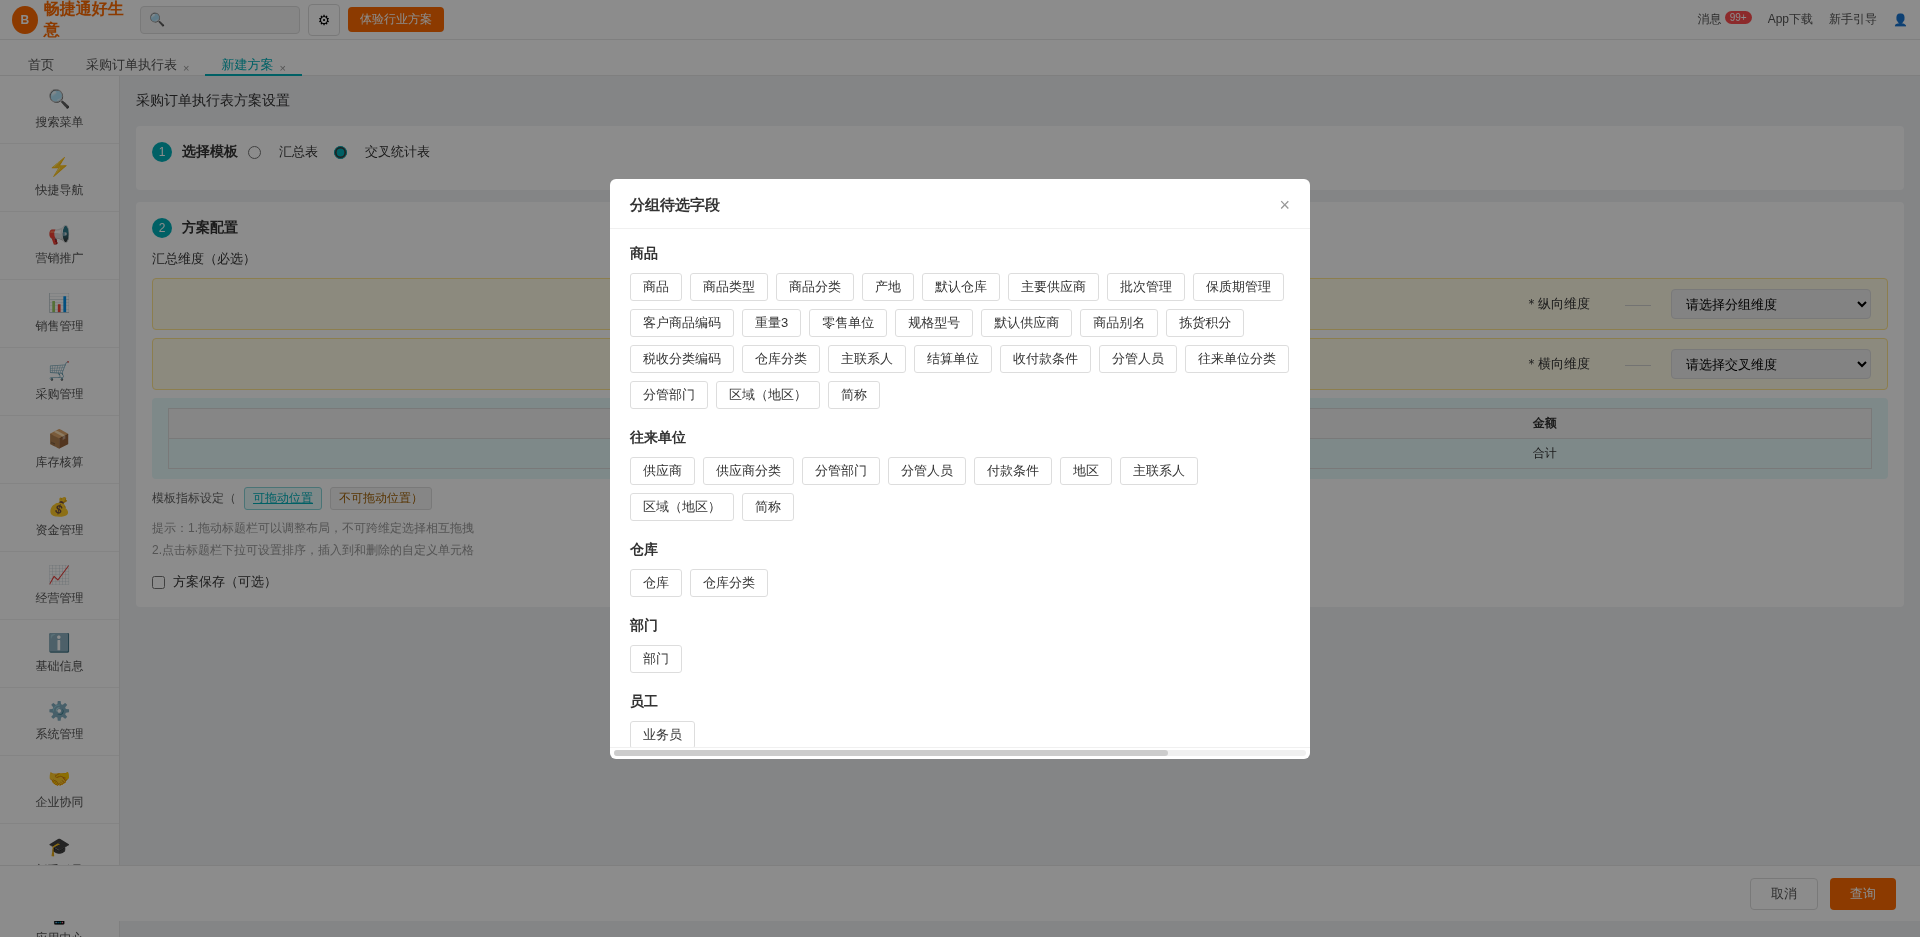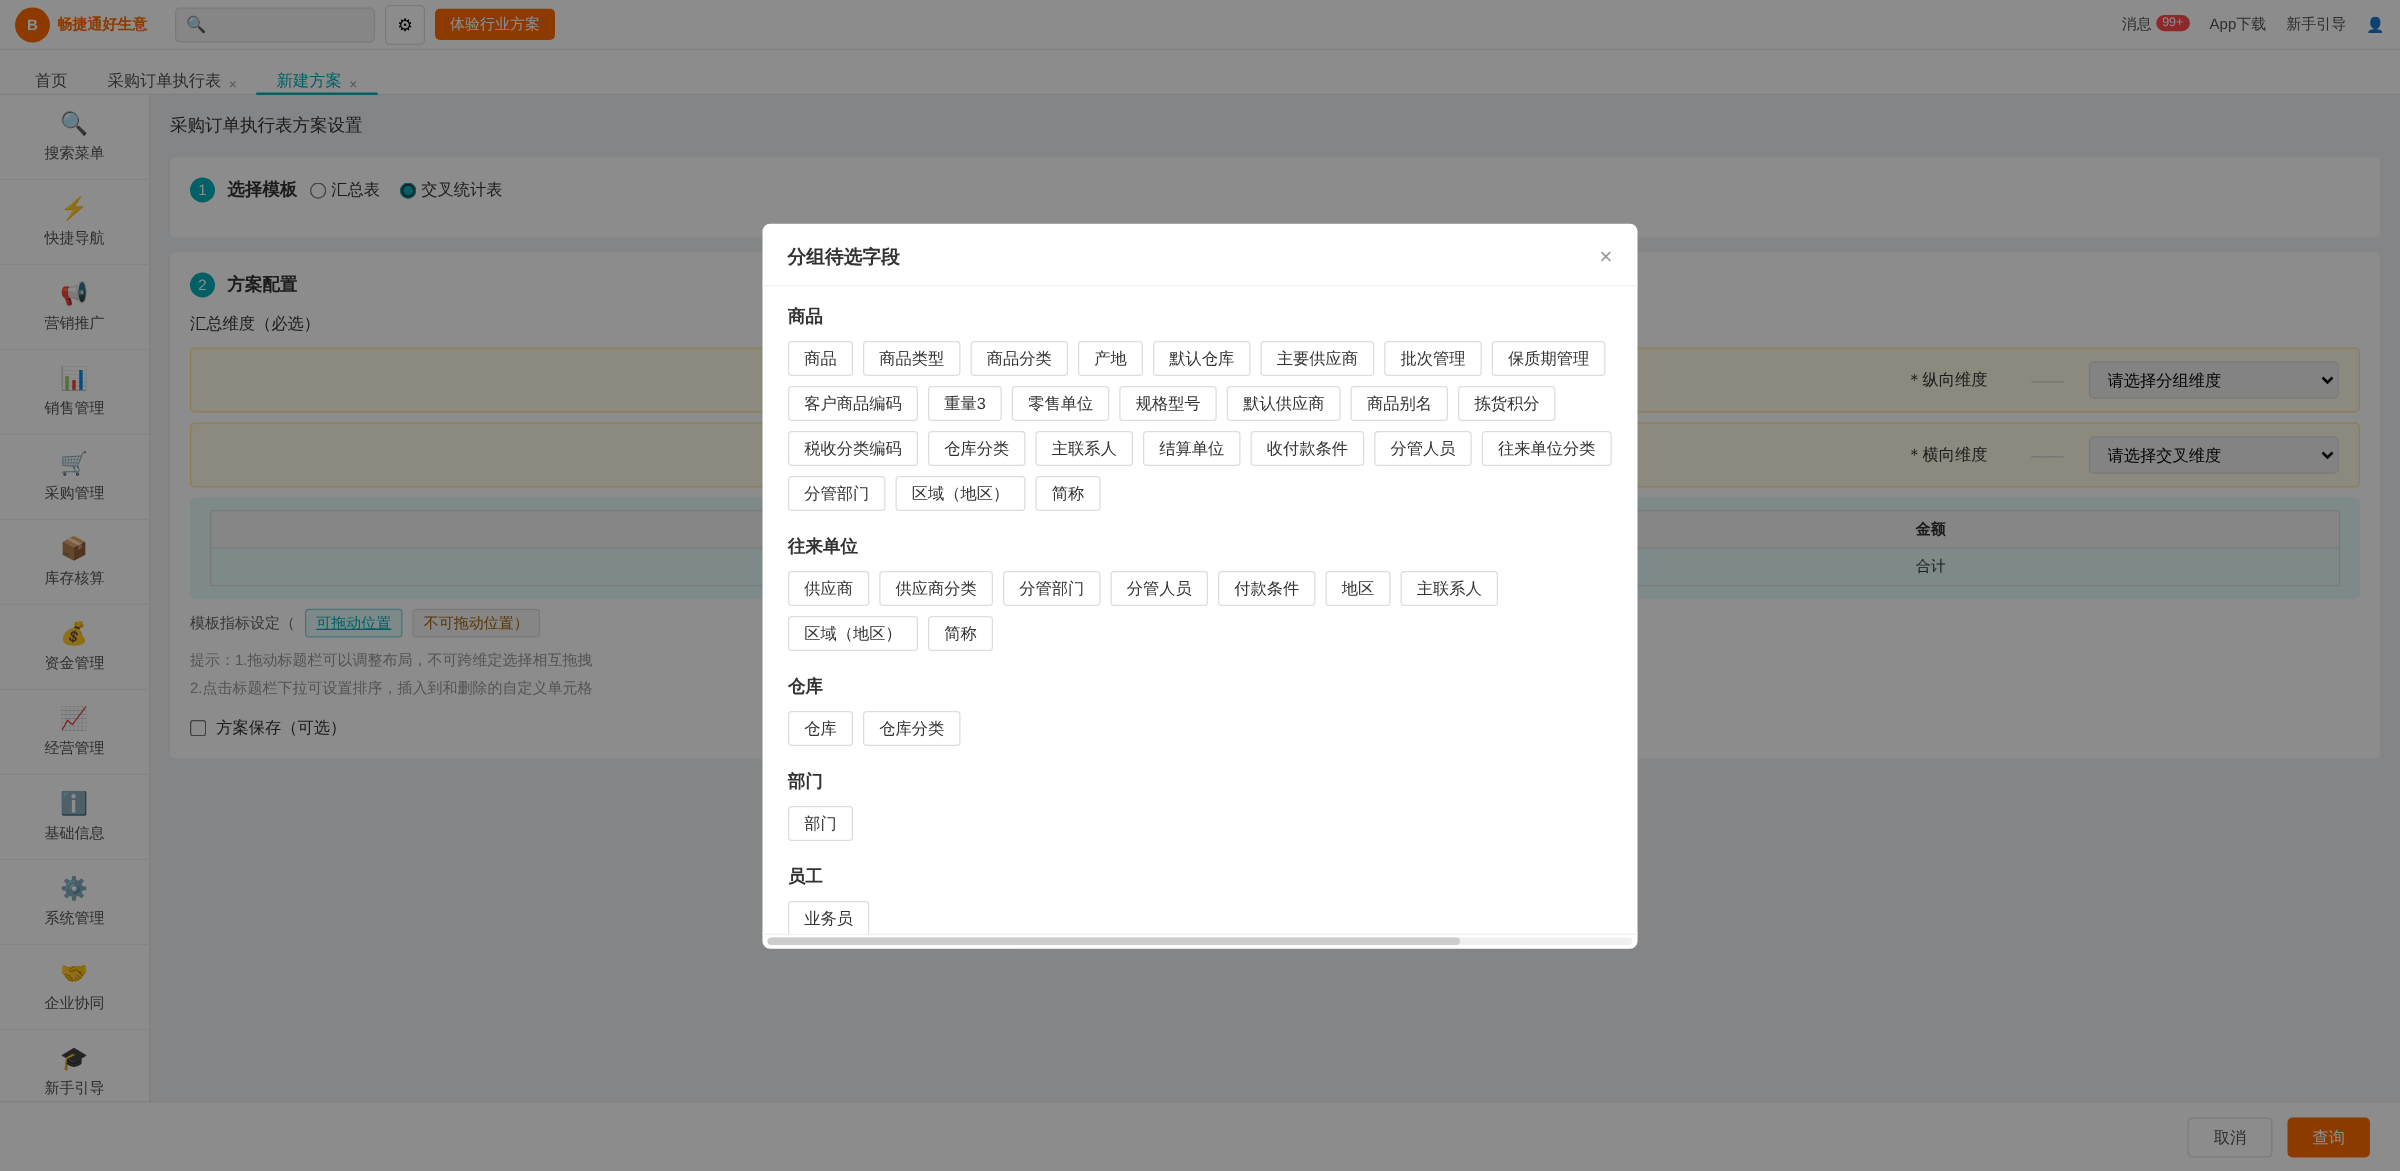--- a/index.html
+++ b/index.html
@@ -11,21 +11,21 @@
       background: #fff;
       display: flex;
       align-items: center;
       padding: 0 12px;
       border-bottom: 1px solid #e8e8e8;
       justify-content: space-between;
     }
     .top-bar-left { display: flex; align-items: center; gap: 8px; }
     .logo-area { display: flex; align-items: center; gap: 6px; width: 120px; }
     .logo-icon { width: 28px; height: 28px; background: #ff6b00; border-radius: 50%; display: flex; align-items: center; justify-content: center; color: white; font-weight: bold; font-size: 12px; }
-    .logo-text { color: #ff6b00; font-size: 12px; font-weight: bold; }
+    .logo-text { color: #ff6b00; font-size: 16px; font-weight: bold; }
     .nav-search { display: flex; align-items: center; gap: 8px; }
     .search-box { height: 28px; border: 1px solid #ddd; border-radius: 4px; padding: 0 8px; display: flex; align-items: center; gap: 4px; background: #f5f5f5; width: 160px; }
     .search-box input { border: none; background: transparent; outline: none; font-size: 12px; width: 120px; }
     .top-bar-right { display: flex; align-items: center; gap: 16px; font-size: 12px; color: #555; }
     .badge { background: #ff4d4f; color: white; border-radius: 10px; padding: 1px 5px; font-size: 10px; position: relative; top: -2px; }
     .try-btn { background: #ff6b00; color: white; border: none; border-radius: 4px; padding: 4px 12px; font-size: 12px; cursor: pointer; }
 
     
     .tab-bar {
       height: 36px;
@@ -87,21 +87,21 @@
       margin-bottom: 12px;
     }
     .step-header { display: flex; align-items: center; gap: 10px; margin-bottom: 12px; }
     .step-num {
       width: 20px; height: 20px; border-radius: 50%;
       background: #00b0b9; color: white; font-size: 12px;
       display: flex; align-items: center; justify-content: center;
     }
     .step-title { font-size: 14px; font-weight: bold; color: #333; }
     .radio-group { display: flex; align-items: center; gap: 16px; }
-    .radio-item { display: flex; align-items: center; gap: 4px; font-size: 13px; cursor: pointer; }
+    .radio-item { display: flex; align-items: center; gap: 18px; font-size: 13px; cursor: pointer; }
     .radio-item input { cursor: pointer; accent-color: #00b0b9; }
 
     .form-row { display: flex; align-items: center; gap: 12px; margin-bottom: 10px; }
     .form-label { font-size: 13px; color: #333; min-width: 80px; }
     .form-select { height: 30px; border: 1px solid #ddd; border-radius: 4px; padding: 0 10px; font-size: 13px; width: 200px; }
     .select-placeholder { color: #bbb; }
 
     .dimension-row { background: #fffbe6; border: 1px solid #ffe58f; border-radius: 4px; padding: 10px 16px; margin-bottom: 8px; display: flex; align-items: center; gap: 12px; justify-content: flex-end; }
 
     .indicator-section { background: #e6f9fa; border-radius: 4px; padding: 10px 16px; margin-bottom: 8px; }
@@ -114,21 +114,21 @@
     .drag-tag { background: #e6f9fa; border: 1px solid #87d4d8; border-radius: 3px; padding: 2px 8px; font-size: 12px; color: #00b0b9; text-decoration: underline; }
     .drag-tag-gray { background: #f5f5f5; border: 1px solid #ddd; border-radius: 3px; padding: 2px 8px; font-size: 12px; color: #a16207; }
 
     .note-text { font-size: 12px; color: #999; line-height: 1.8; }
 
     .save-row { display: flex; align-items: center; gap: 8px; margin-top: 12px; }
     .save-checkbox { cursor: pointer; }
 
     
     .bottom-bar {
-      position: fixed; bottom: 0; left: 0; right: 0;
+      position: fixed; bottom: 16px; left: 0; right: 0;
       height: 56px; background: #fff;
       border-top: 1px solid #e8e8e8;
       display: flex; align-items: center; justify-content: flex-end;
       padding: 0 24px; gap: 12px;
     }
     .btn-cancel { height: 32px; padding: 0 20px; border: 1px solid #ddd; background: #fff; border-radius: 4px; cursor: pointer; font-size: 13px; color: #555; }
     .btn-confirm { height: 32px; padding: 0 20px; border: none; background: #ff6b00; border-radius: 4px; cursor: pointer; font-size: 13px; color: #fff; }
     .btn-settings { width: 32px; height: 32px; border: 1px solid #ddd; background: #fff; border-radius: 4px; cursor: pointer; font-size: 14px; }
 
     

